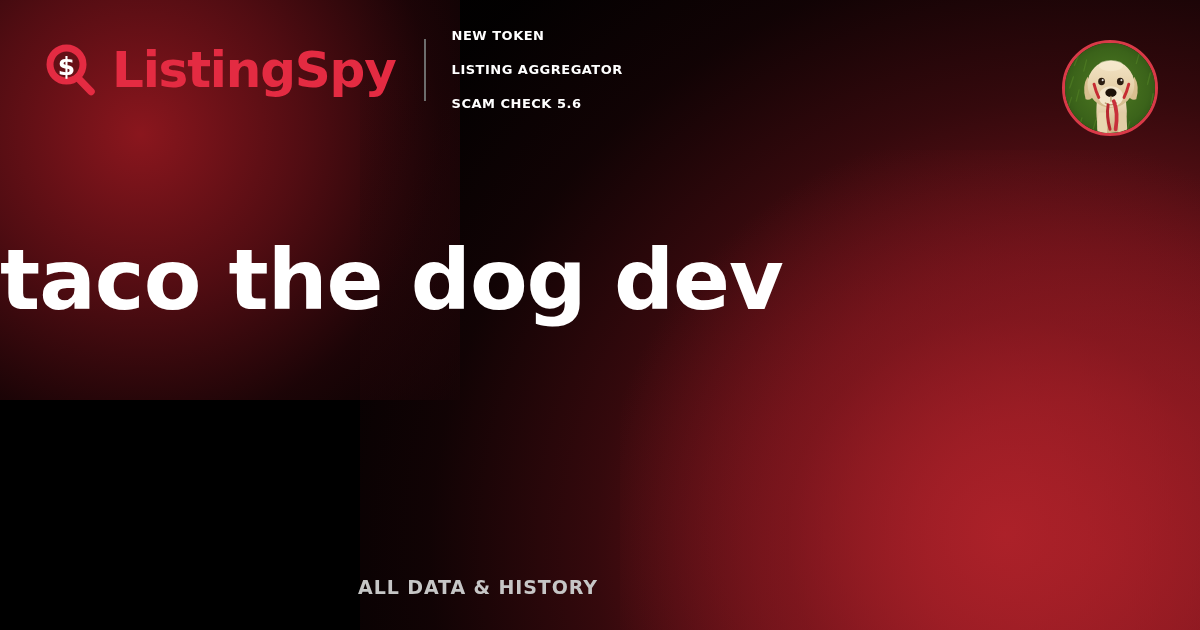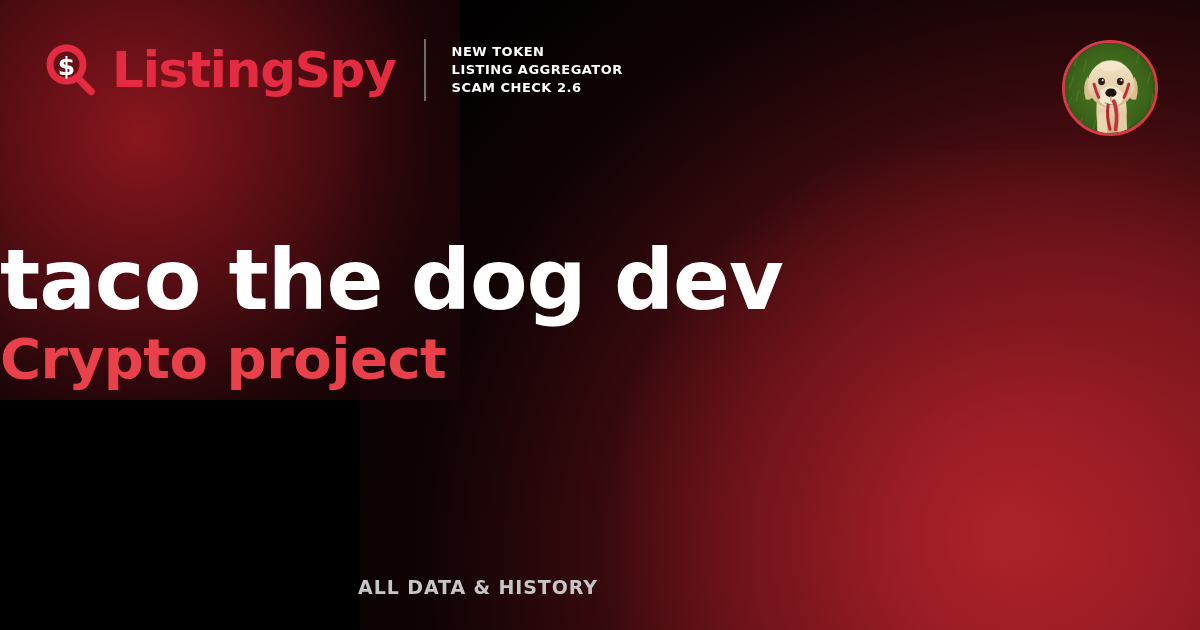--- a/index.html
+++ b/index.html
@@ -111,21 +111,21 @@
     height:62px;
     background:#6d6d6d;
     margin:0 26px 0 28px;
     flex:none;
   }
 
   .tagline {
     display:flex;
     flex-direction:column;
     justify-content:center;
-    gap:2px;
+    gap:18px;
   }
   .tagline-line {
     font-size:13px;
     font-weight:700;
     letter-spacing:0.5px;
     line-height:1.22;
     color:#ffffff;
     white-space:nowrap;
     font-family:"DejaVu Sans", sans-serif;
   }
@@ -209,21 +209,21 @@
         </svg>
       </span>
 
       <span class="brand-word" style="color:#e42b42">ListingSpy</span>
 
       <span class="brand-divider"></span>
 
       <span class="tagline">
         <span class="tagline-line">NEW TOKEN</span>
         <span class="tagline-line">LISTING AGGREGATOR</span>
-        <span class="tagline-line">SCAM CHECK 2.6</span>
+        <span class="tagline-line">SCAM CHECK 5.6</span>
       </span>
 
     </div>
   </div>
 
   <div class="avatar">
     <svg class="avatar-art" viewBox="0 0 96 96" xmlns="http://www.w3.org/2000/svg">
       <defs>
         <radialGradient id="grassG" cx="50%" cy="50%" r="72%">
           <stop offset="0%" stop-color="#4e7a22"></stop>
@@ -284,20 +284,19 @@
 
       <path d="M36 58 Q33 52 31 44" stroke="#c62b33" stroke-width="3.2" fill="none" stroke-linecap="round"></path>
       <path d="M63 58 Q66 52 68 44" stroke="#c62b33" stroke-width="3.2" fill="none" stroke-linecap="round"></path>
       <path d="M52 62 Q57 74 54 92" stroke="#c8303a" stroke-width="4" fill="none" stroke-linecap="round"></path>
       <path d="M46 66 Q44 78 48 92" stroke="#b8262f" stroke-width="3.2" fill="none" stroke-linecap="round"></path>
     </svg>
   </div>
 
   <div class="center">
     <div class="title">taco the dog dev</div>
-    <div class="subtitle" style="color:#e8414b">Crypto project</div>
   </div>
 
   <div class="footer">
     <span class="footer-text">ALL DATA &amp; HISTORY</span>
   </div>
 
 </div>
 
 </body></html>

